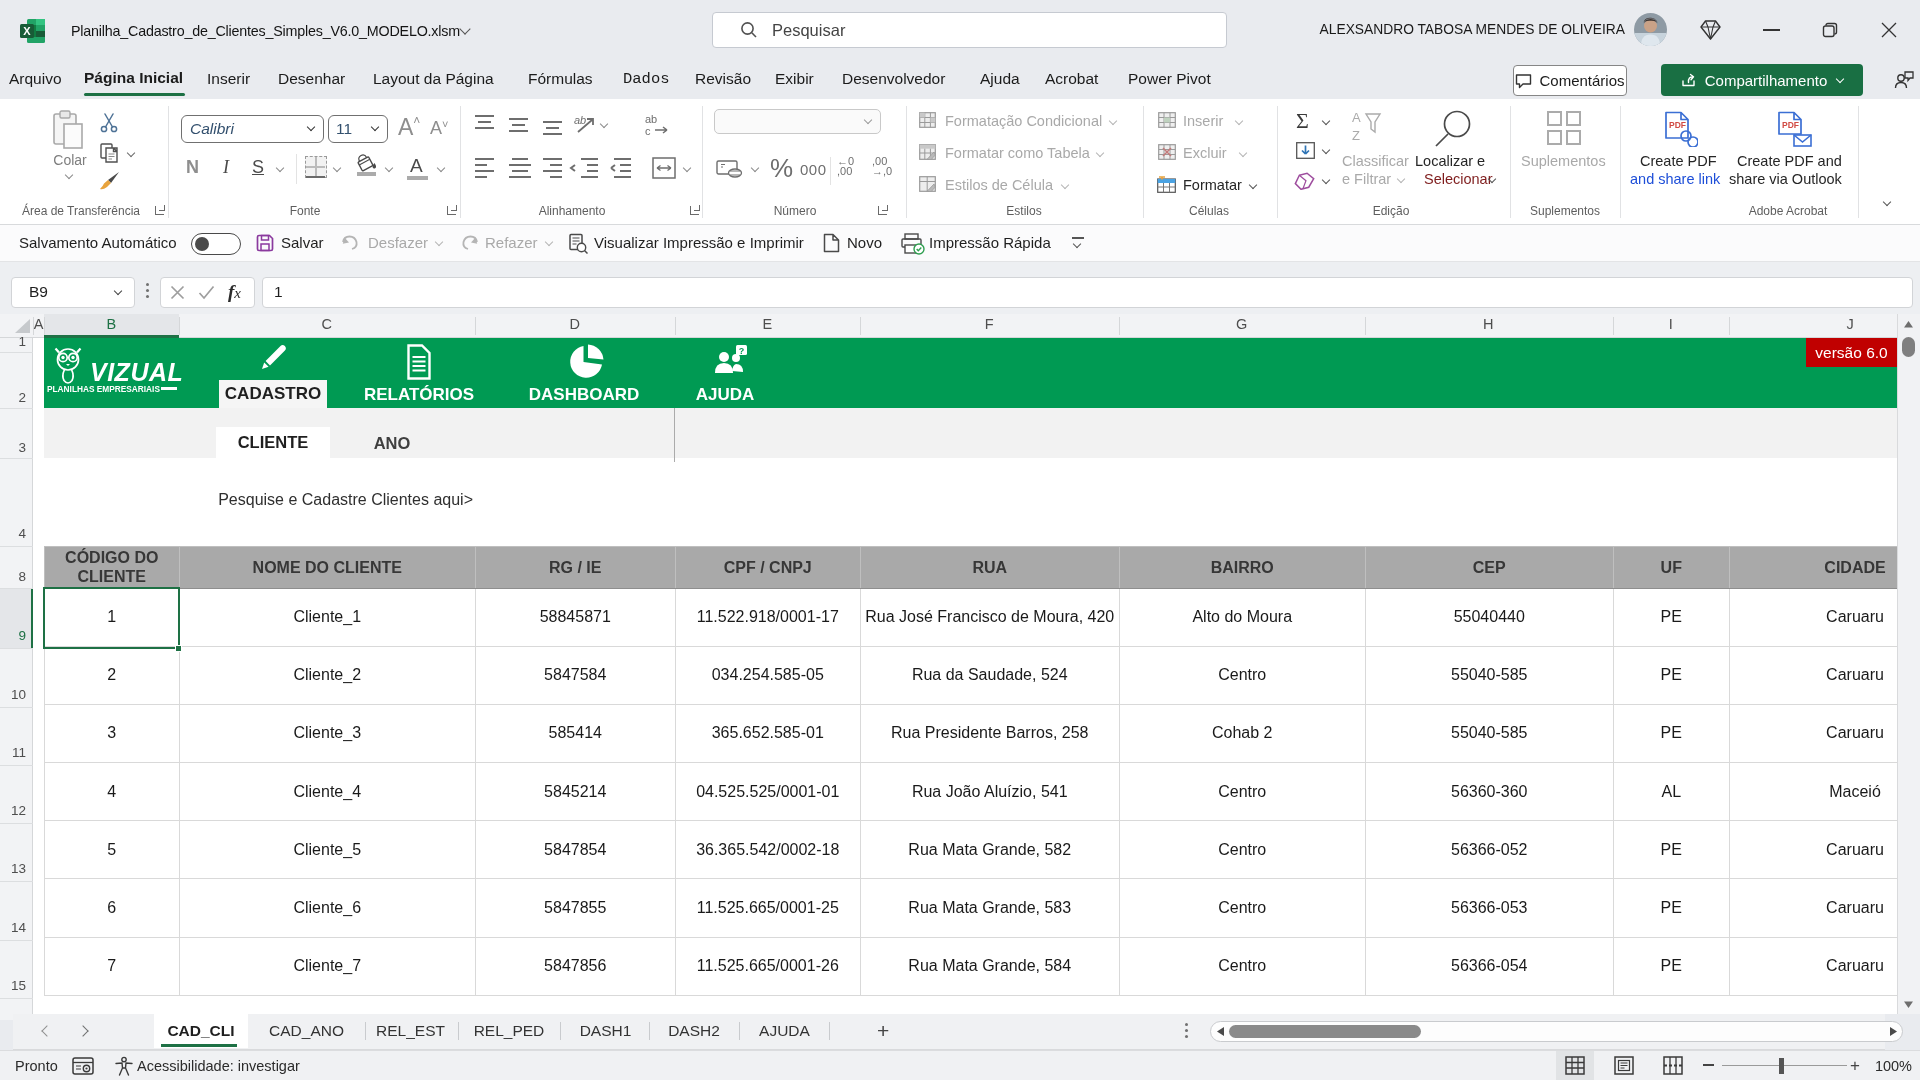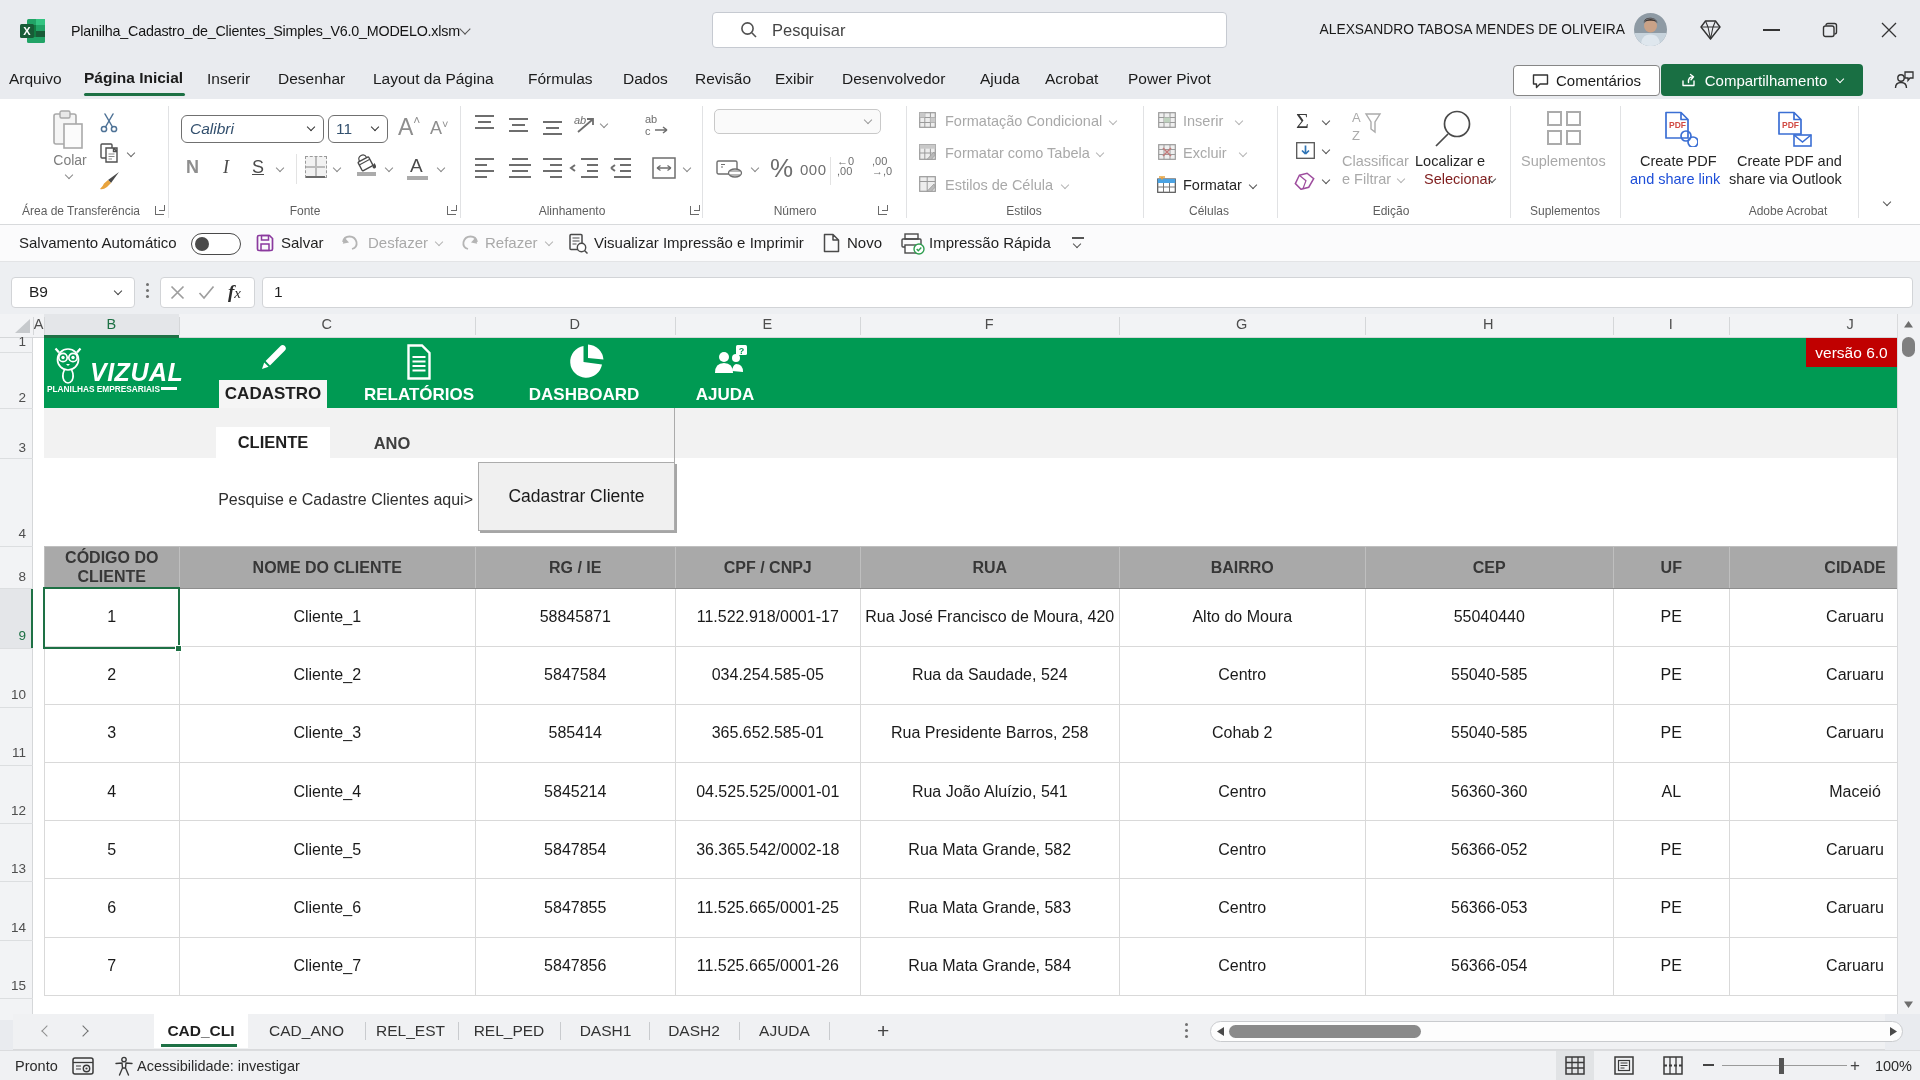--- a/index.html
+++ b/index.html
@@ -77,28 +77,28 @@
 </div>
 
 <div class="abs" id="menurow" style="left:0;top:60px;width:1920px;height:39px;font-size:15.5px;color:#1b1b1b;">
   <div class="abs" style="left:9px;top:10px;">Arquivo</div>
   <div class="abs" style="left:84px;top:9px;font-weight:bold;">Página Inicial</div>
   <div class="abs" style="left:84px;top:33px;width:101px;height:3px;background:#1D7044;border-radius:2px;"></div>
   <div class="abs" style="left:207px;top:10px;">Inserir</div>
   <div class="abs" style="left:278px;top:10px;">Desenhar</div>
   <div class="abs" style="left:373px;top:10px;">Layout da Página</div>
   <div class="abs" style="left:528px;top:10px;">Fórmulas</div>
-  <div class="abs" style="left:623px;top:10px;">Dados</div>
+  <div class="abs" style="left:623px;top:10px;font-family:Liberation Mono, monospace;">Dados</div>
   <div class="abs" style="left:695px;top:10px;">Revisão</div>
   <div class="abs" style="left:775px;top:10px;">Exibir</div>
   <div class="abs" style="left:842px;top:10px;">Desenvolvedor</div>
   <div class="abs" style="left:980px;top:10px;">Ajuda</div>
   <div class="abs" style="left:1045px;top:10px;">Acrobat</div>
   <div class="abs" style="left:1128px;top:10px;">Power Pivot</div>
-  <div class="abs ctr" style="left:1513px;top:5px;width:147px;height:31px;background:#fff;border:1px solid #868686;border-radius:4px;">
+  <div class="abs ctr" style="left:1513px;top:5px;width:114px;height:31px;background:#fff;border:1px solid #868686;border-radius:4px;">
     <svg width="17" height="16" viewBox="0 0 17 16" style="margin-right:7px;">
         <path d="M1.5 2 H15.5 V11 H8 L4.5 14.5 V11 H1.5 Z" fill="none" stroke="#333" stroke-width="1.4" stroke-linejoin="round"></path>
       </svg>
     <span style="font-size:15px;">Comentários</span>
   </div>
   <div class="abs ctr" style="left:1661px;top:4px;width:202px;height:32px;background:#196F43;border-radius:4px;color:#fff;">
     <svg width="17" height="16" viewBox="0 0 17 16" style="margin-right:7px;">
         <path d="M2 9 V13.5 H13 V9 M7.5 10.5 Q7 4.5 12.5 4.8 M12.5 4.8 L9.5 2.5 M12.5 4.8 L10 7.8" fill="none" stroke="#fff" stroke-width="1.4" stroke-linejoin="round" stroke-linecap="round"></path>
       </svg>
     <span style="font-size:15px;">Compartilhamento</span>
@@ -506,21 +506,20 @@
   </svg>
   <div class="abs ctr" style="left:665px;top:72px;width:120px;height:17px;font-size:17px;font-weight:bold;color:#fff;">AJUDA</div>
   <div class="abs ctr" style="left:1806px;top:24px;width:91px;height:29px;background:#C00000;font-size:15.5px;color:#fff;">versão 6.0</div>
 
   <div class="abs" style="left:44px;top:94px;width:1853px;height:50px;background:#F2F2F2;"></div>
   <div class="abs ctr" style="left:216px;top:113px;width:114px;height:31px;background:#fff;font-size:16.5px;font-weight:bold;color:#1f1f1f;">CLIENTE</div>
   <div class="abs ctr" style="left:357px;top:119px;width:70px;height:20px;font-size:16.5px;font-weight:bold;color:#3F3F3F;">ANO</div>
 
   <div class="abs" style="left:150px;top:177px;width:323px;text-align:right;font-size:16px;color:#2F2F2F;">Pesquise e Cadastre Clientes aqui&gt;</div>
   <div class="abs" style="left:674px;top:94px;width:1px;height:54px;background:#ABABAB;"></div>
-  <div class="abs ctr" style="left:478px;top:148px;width:197px;height:69px;background:#F0F0F0;border:1px solid #ACACAC;box-shadow:2px 2px 0 #A6A6A6;font-size:17.5px;color:#1a1a1a;">Cadastrar Cliente</div>
 
   <div class="abs" style="left:44px;top:232px;width:1853px;height:473px;overflow:hidden;">
     <table id="tbl" style="border-collapse:collapse;table-layout:fixed;width:1936px;">
       <colgroup>
         <col style="width:134.5px">
           <col style="width:296.5px">
           <col style="width:199.5px">
           <col style="width:185.5px">
           <col style="width:258.5px">
           <col style="width:246.5px">

